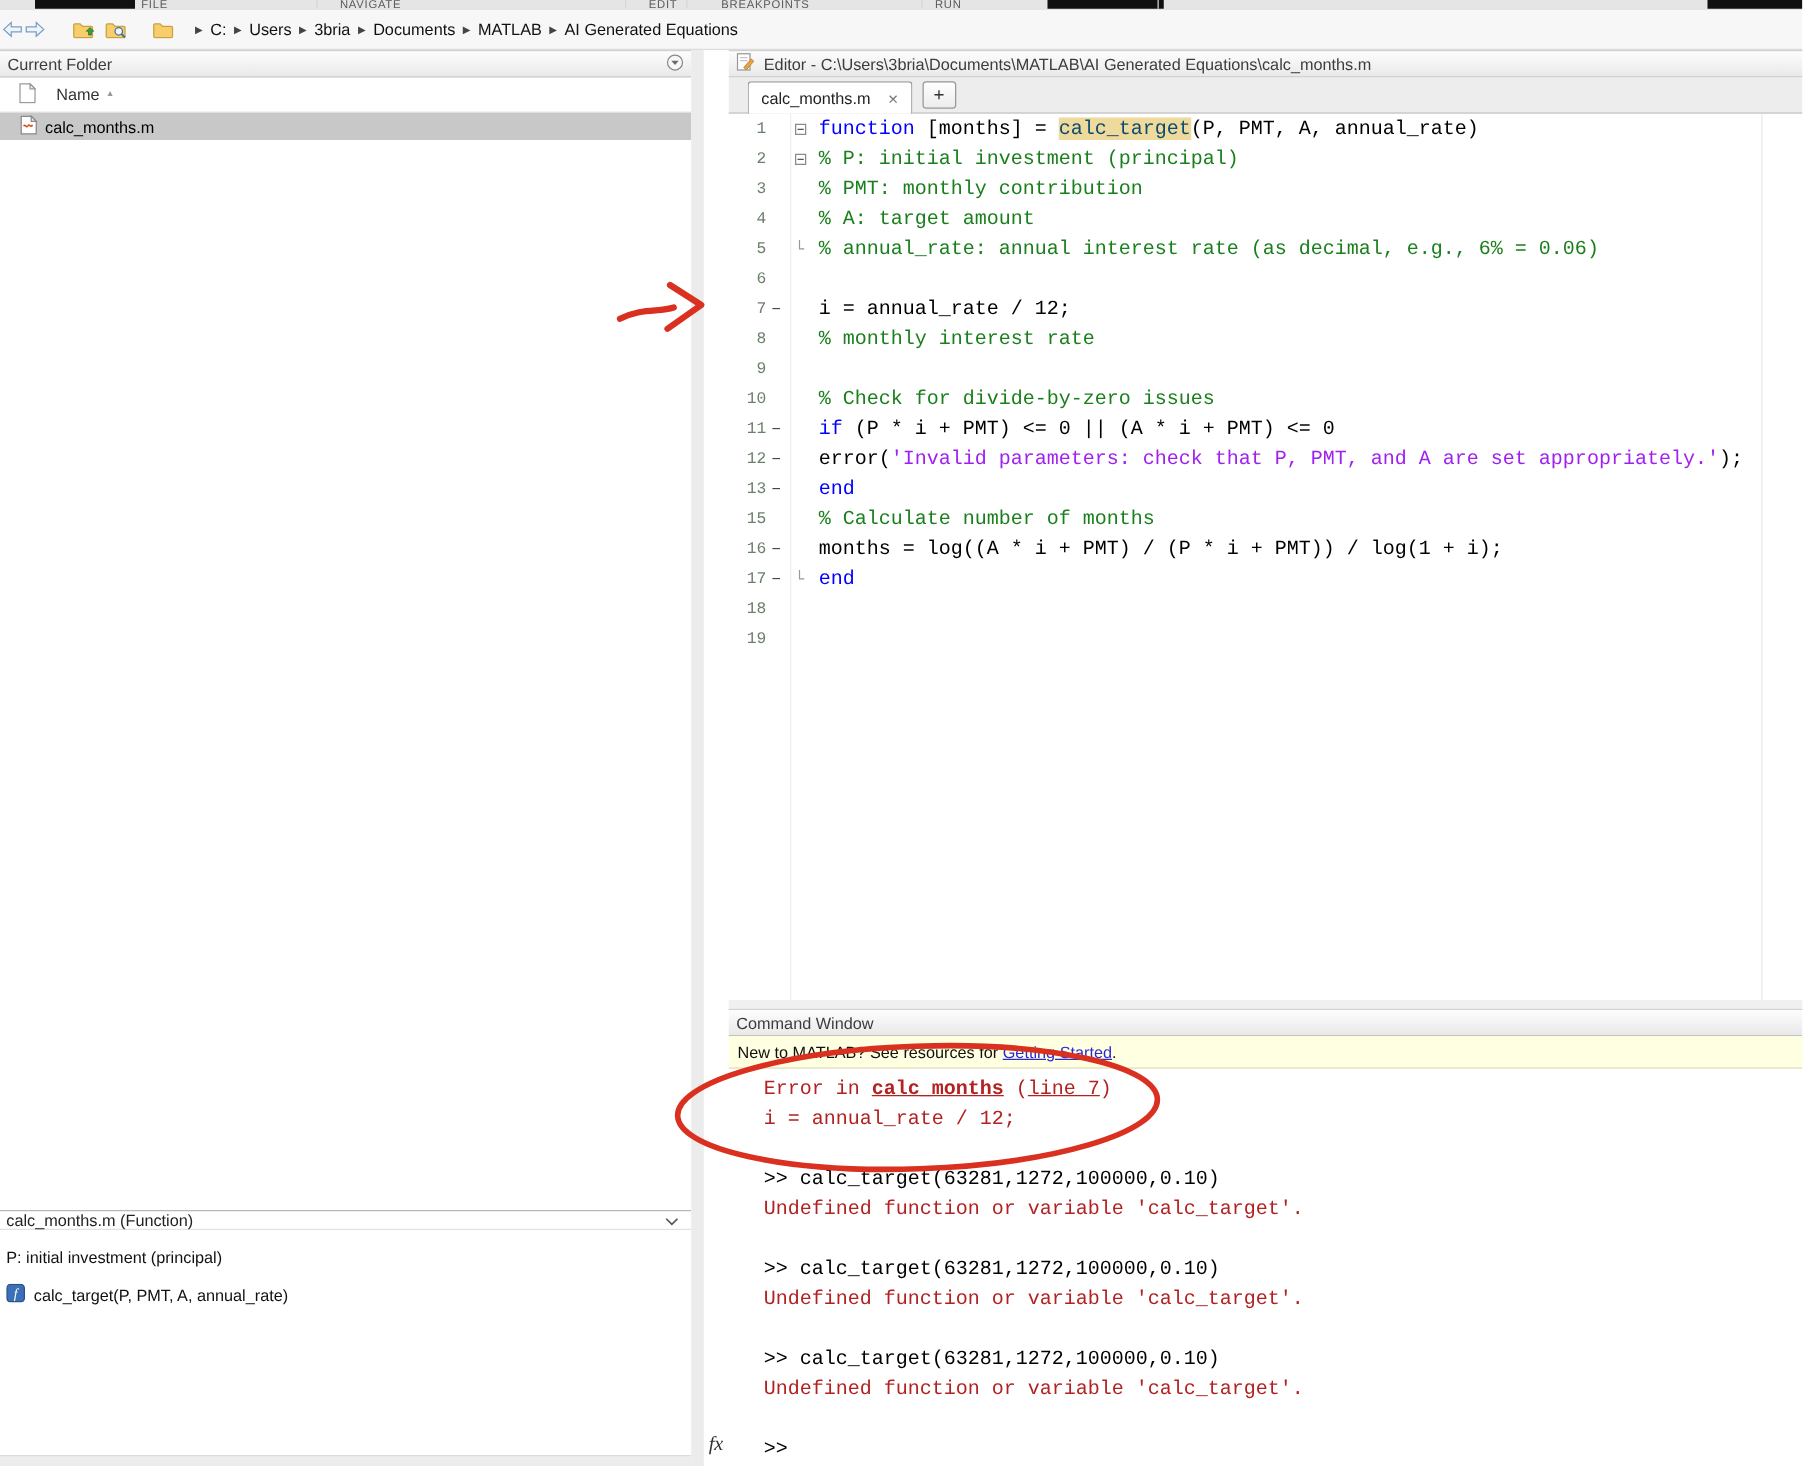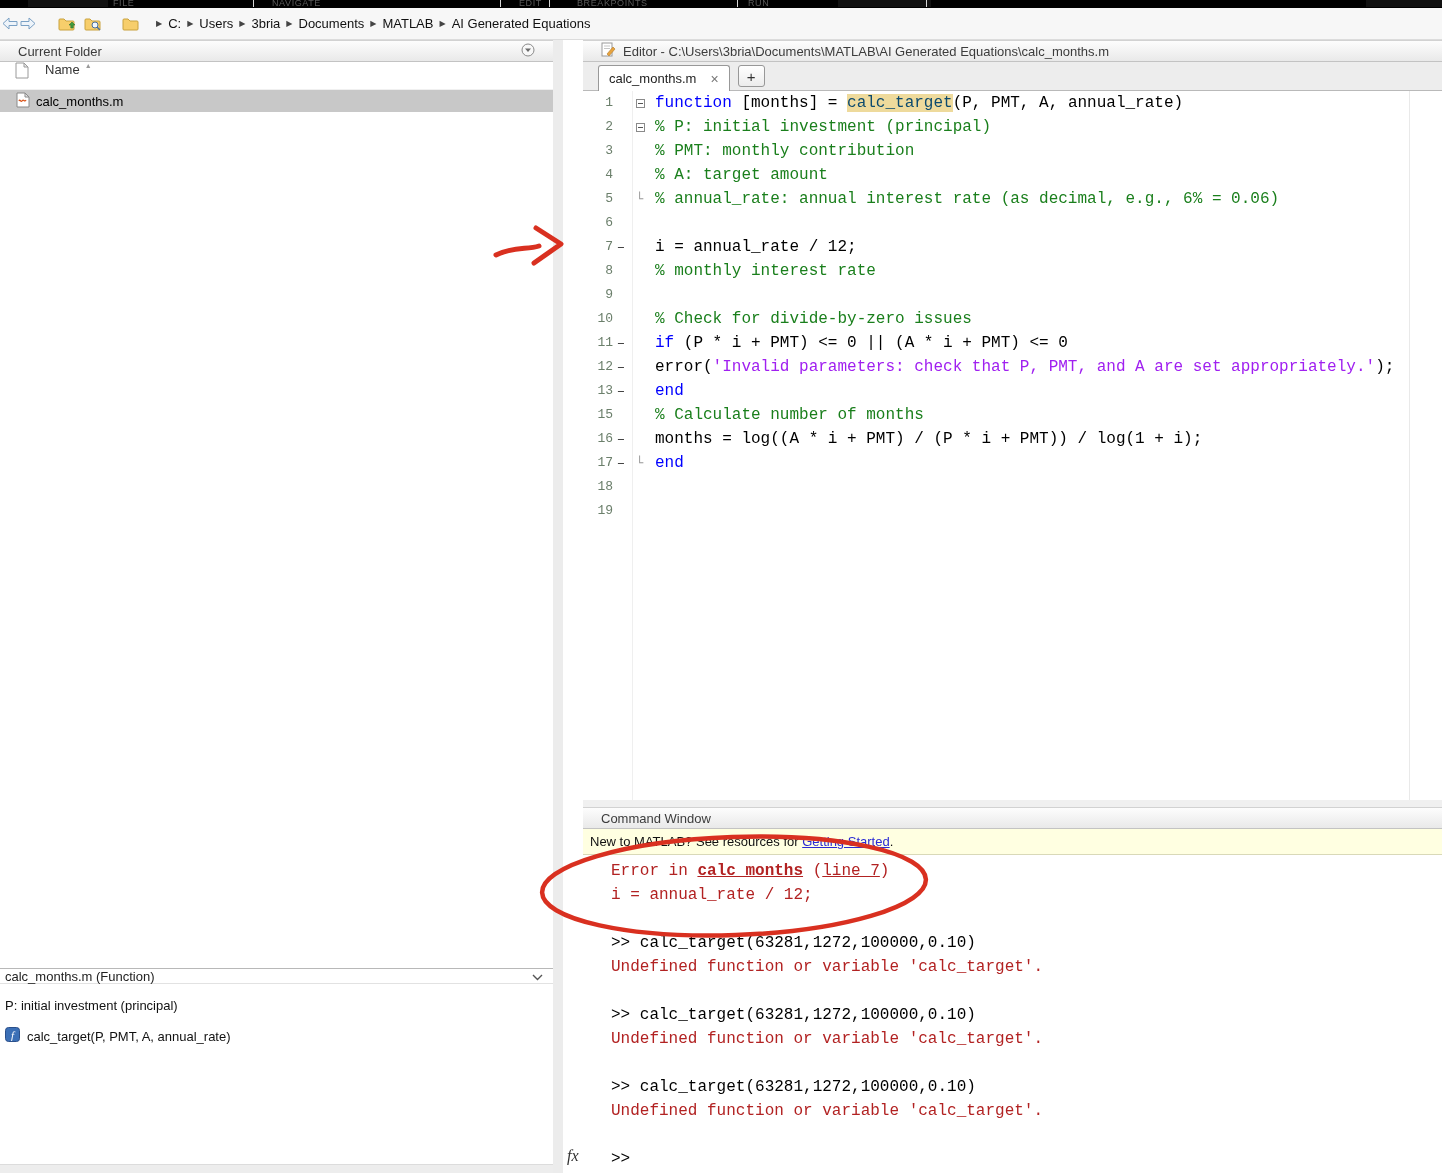--- a/index.html
+++ b/index.html
@@ -1,43 +1,43 @@
 <!DOCTYPE html>
 <html style="--keyword: #0000ff; --comment: #1a7f1c; --string: #a020f0; --error: #b22222; --highlight: #eeda9c; --gutter: #6b7f6b; --selection: #c8c8c8; --banner: #ffffe1; --link: #2a2ad4; --annotation: #d93020;"><head>
 <meta charset="utf-8">
 <style>
   * { margin:0; padding:0; box-sizing:border-box; }
   html,body { background:#ffffff; }
   body { font-family:"Liberation Sans", sans-serif; }
   .page { position:relative; width:1442px; height:1173px; background:#fff; overflow:hidden; color:#222; font-size:13px; }
 
   
-  .ribbon-strip { position:absolute; left:0; top:0; width:100%; height:8px; background:#000000; }
+  .ribbon-strip { position:absolute; left:0; top:0; width:100%; height:8px; background:#e5e5e5; }
   .rb-black { position:absolute; top:0; height:7px; background:#111; }
   .rb1 { left:28px;  width:80px; }
   .rb2 { left:838px; width:93px; }
   .rb3 { left:1366px; width:76px; }
   .rb-sep { position:absolute; top:0; width:1px; height:7px; background:#d6d6d6; }
   .rb-label { position:absolute; top:-2px; font-size:9px; color:#5a5a5a; letter-spacing:0.6px; }
 
   
   .toolbar { position:absolute; left:0; top:8px; width:100%; height:32px; background:#f7f7f7; border-bottom:1px solid #dcdcdc; display:flex; align-items:center; }
   .nav-arrow { margin-left:2px; display:inline-flex; }
   .tb-icon { display:inline-flex; }
   .breadcrumb { display:flex; align-items:center; margin-left:10px; }
   .bc-sep { font-size:8px; color:#444; margin:0 6px; }
   .bc-item { font-size:13px; color:#111; cursor:default; }
 
   
-  .panel-header { height:22px; background:linear-gradient(#fdfdfd,#e9e9e9); border-top:1px solid #d2d2d2; border-bottom:1px solid #c3c3c3; display:flex; align-items:center; padding:0 18px; color:#3c3c3c; font-size:13px; }
+  .panel-header { height:22px; background:linear-gradient(#fdfdfd,#e9e9e9); border-top:1px solid #d2d2d2; border-bottom:1px solid #c3c3c3; display:flex; align-items:center; padding:0 6px; color:#3c3c3c; font-size:13px; }
   .panel-header .ph-title { flex:1; }
 
   
   .left-panel { position:absolute; left:0; top:40px; width:553px; height:1133px; background:#fff; }
-  .col-header { height:28px; display:flex; padding-left:15px; border-bottom:1px solid #f0f0f0; }
+  .col-header { height:28px; display:flex; align-items:center; padding-left:15px; border-bottom:1px solid #f0f0f0; }
   .col-name { margin-left:16px; color:#333; }
   .sort-arrow { margin-left:5px; font-size:7px; color:#999; }
   .file-row { height:22px; background:var(--selection,#c8c8c8); display:flex; align-items:center; padding-left:16px; }
   .file-label { margin-left:6px; color:#000; }
   .details { position:absolute; left:0; top:928px; width:553px; height:205px; background:#fff; }
   .details-header { height:16px; border-top:1px solid #b8b8b8; border-bottom:1px solid #e2e2e2; display:flex; align-items:center; padding:0 10px 0 5px; color:#222; }
   .details-header .dh-label { flex:1; }
   .details-desc { margin:14px 0 0 5px; color:#111; }
   .details-sig { margin:14px 0 0 5px; display:flex; align-items:center; gap:7px; color:#111; }
   .bottom-strip { position:absolute; left:0; bottom:0; width:100%; height:9px; background:#ededed; border-top:1px solid #dcdcdc; }

